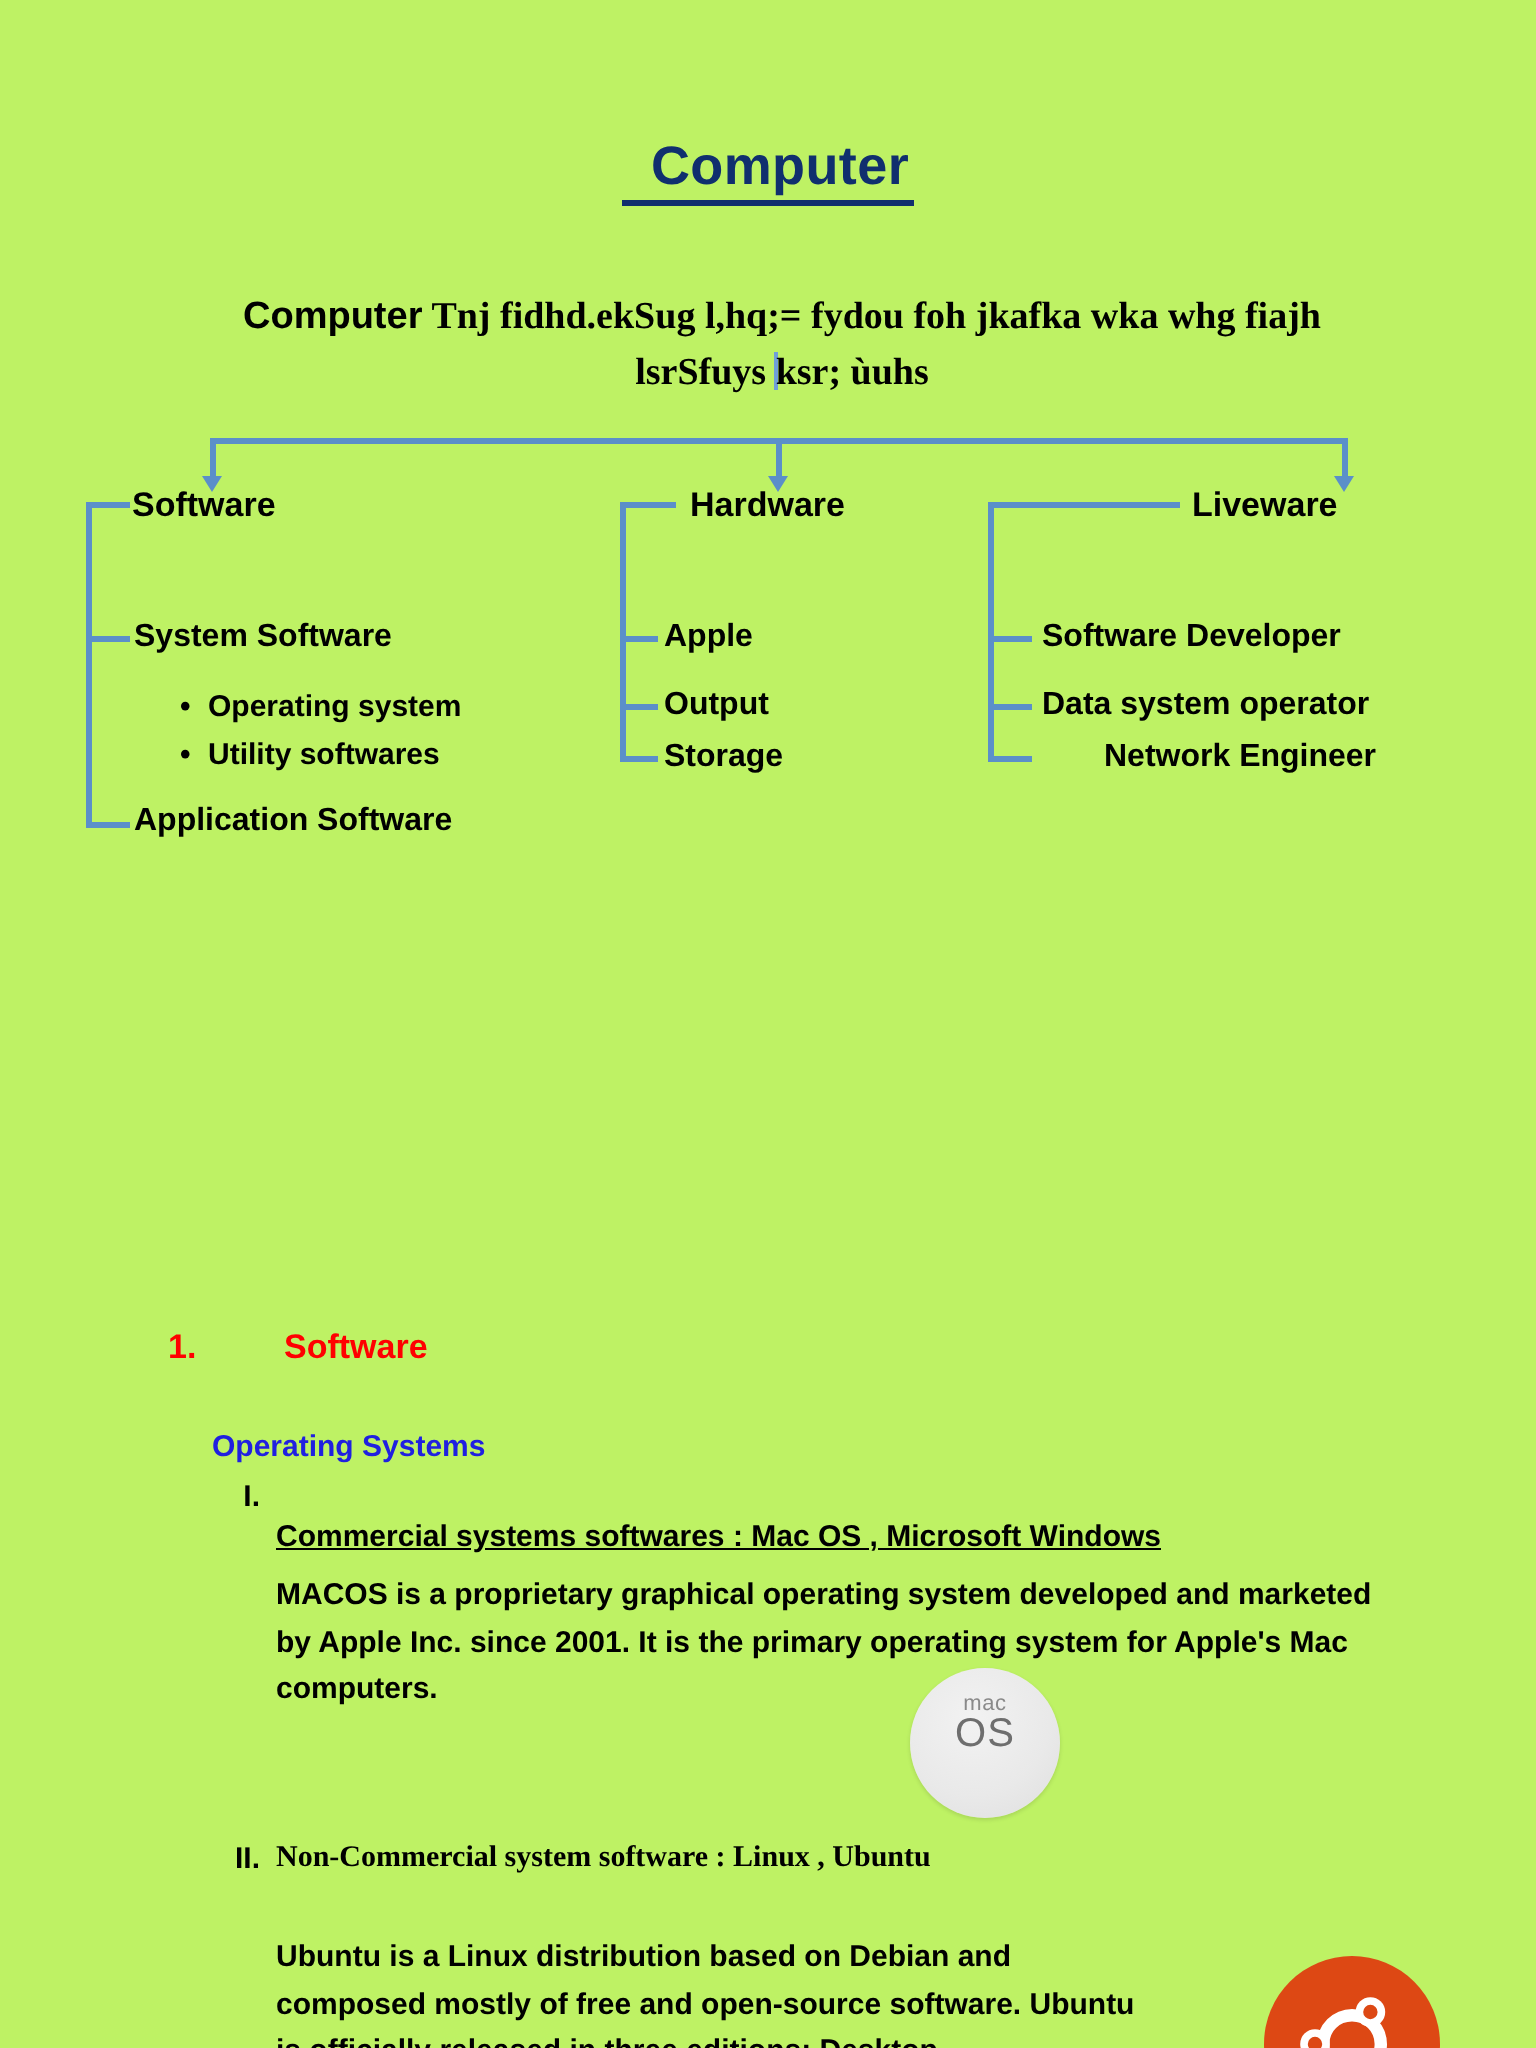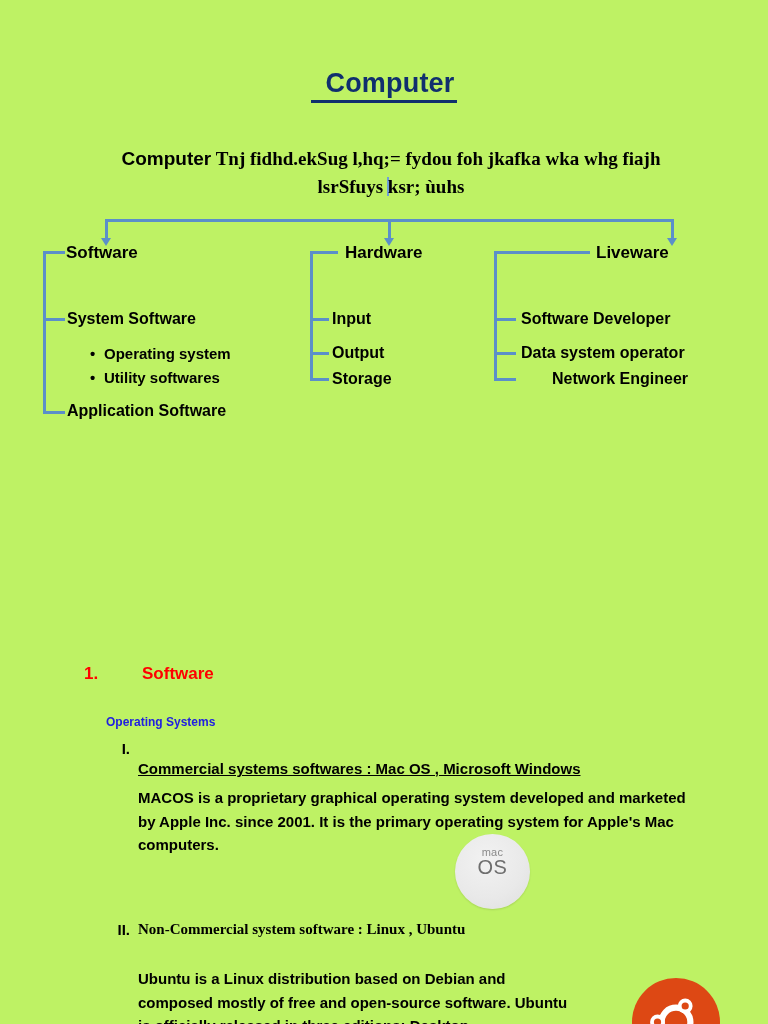--- a/index.html
+++ b/index.html
@@ -125,21 +125,21 @@
     left: 142px;
     top: 664px;
     font-size: 17px;
     font-weight: bold;
     color: #ff0000;
   }
   .sub-head {
     position: absolute;
     left: 106px;
     top: 715px;
-    font-size: 12px;
+    font-size: 15px;
     font-weight: bold;
     color: #2020e0;
   }
 
   .roman {
     position: absolute;
     font-size: 15px;
     font-weight: bold;
     color: #000;
     text-align: right;
@@ -251,21 +251,21 @@
     </div>
     <div class="node" style="left:67px; top:197px;">Application Software</div>
 
     <div class="ln v" style="left:310px; top:46px; height:130px;"></div>
     <div class="ln h" style="left:310px; top:46px; width:28px;"></div>
     <div class="ln h" style="left:310px; top:113px; width:19px;"></div>
     <div class="ln h" style="left:310px; top:147px; width:19px;"></div>
     <div class="ln h" style="left:310px; top:173px; width:19px;"></div>
 
     <div class="node lvl1" style="left:345px; top:38px;">Hardware</div>
-    <div class="node" style="left:332px; top:105px;">Input</div>
+    <div class="node" style="left:332px; top:105px;">Apple</div>
     <div class="node" style="left:332px; top:139px;">Output</div>
     <div class="node" style="left:332px; top:165px;">Storage</div>
 
     <div class="ln v" style="left:494px; top:46px; height:130px;"></div>
     <div class="ln h" style="left:494px; top:46px; width:96px;"></div>
     <div class="ln h" style="left:494px; top:113px; width:22px;"></div>
     <div class="ln h" style="left:494px; top:147px; width:22px;"></div>
     <div class="ln h" style="left:494px; top:173px; width:22px;"></div>
 
     <div class="node lvl1" style="left:596px; top:38px;">Liveware</div>

